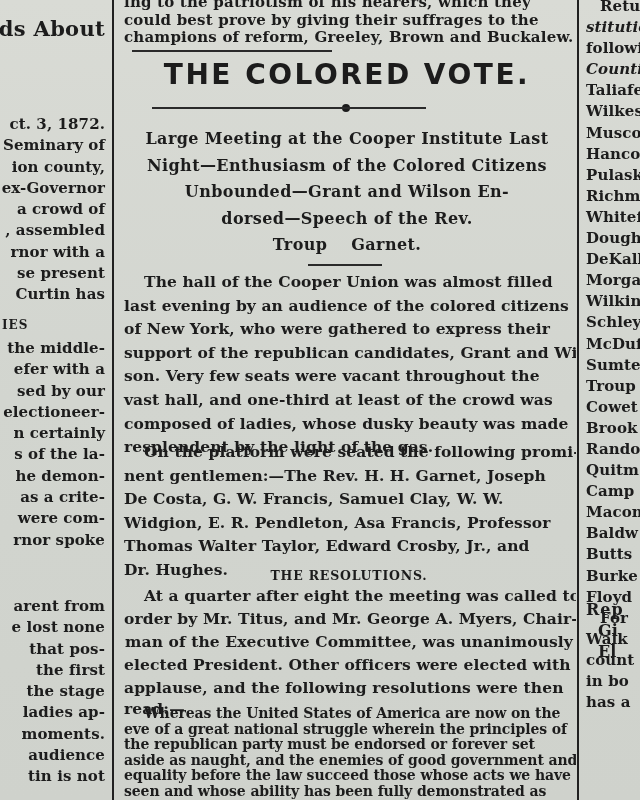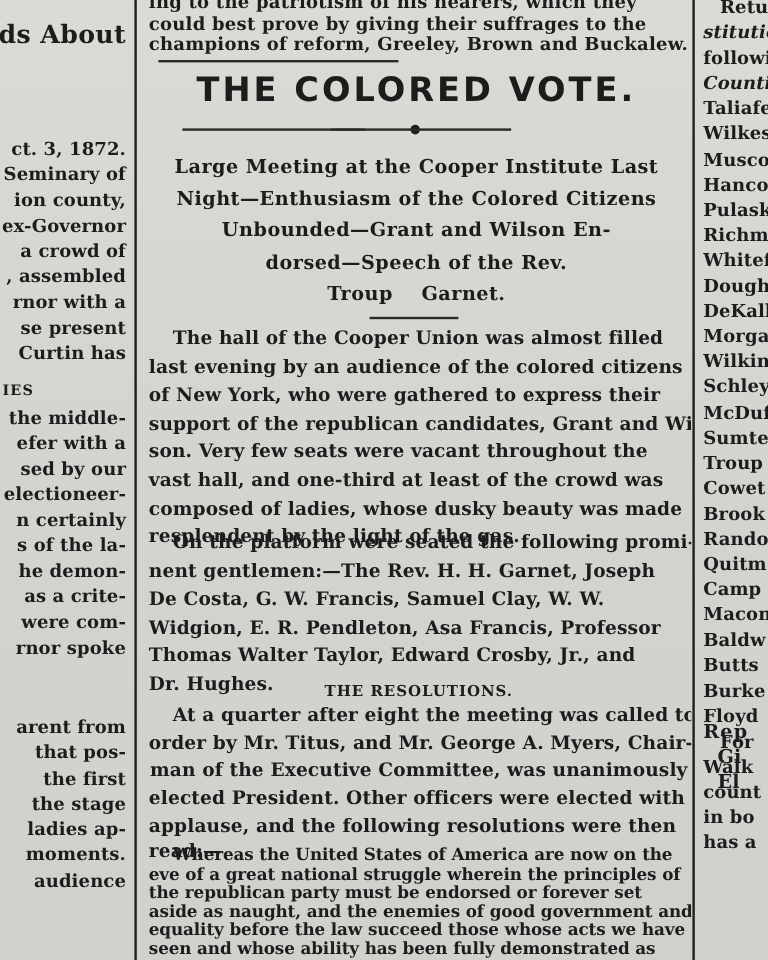--- a/index.html
+++ b/index.html
@@ -95,26 +95,28 @@
       <div class="line">electioneer-</div>
       <div class="line">n certainly</div>
       <div class="line">s of the la-</div>
       <div class="line">he demon-</div>
       <div class="line">as a crite-</div>
       <div class="line">were com-</div>
       <div class="line">rnor spoke</div>
     </div>
     <div class="left-block left-lines" style="top:596px;">
       <div class="line">arent from</div>
+      <div class="line">e lost none</div>
       <div class="line">that pos-</div>
       <div class="line">the first</div>
       <div class="line">the stage</div>
       <div class="line">ladies ap-</div>
       <div class="line">moments.</div>
       <div class="line">audience</div>
+      <div class="line">tin is not</div>
     </div>
   </div>
 
   <div class="col-rule" style="left:112px;"></div>
 
   <div class="col col-mid">
     <div class="mid-top">
       <div class="line">ing to the patriotism of his hearers, which they</div>
       <div class="line">could best prove by giving their suffrages to the</div>
       <div class="line">champions of reform, Greeley, Brown and Buckalew.</div>

